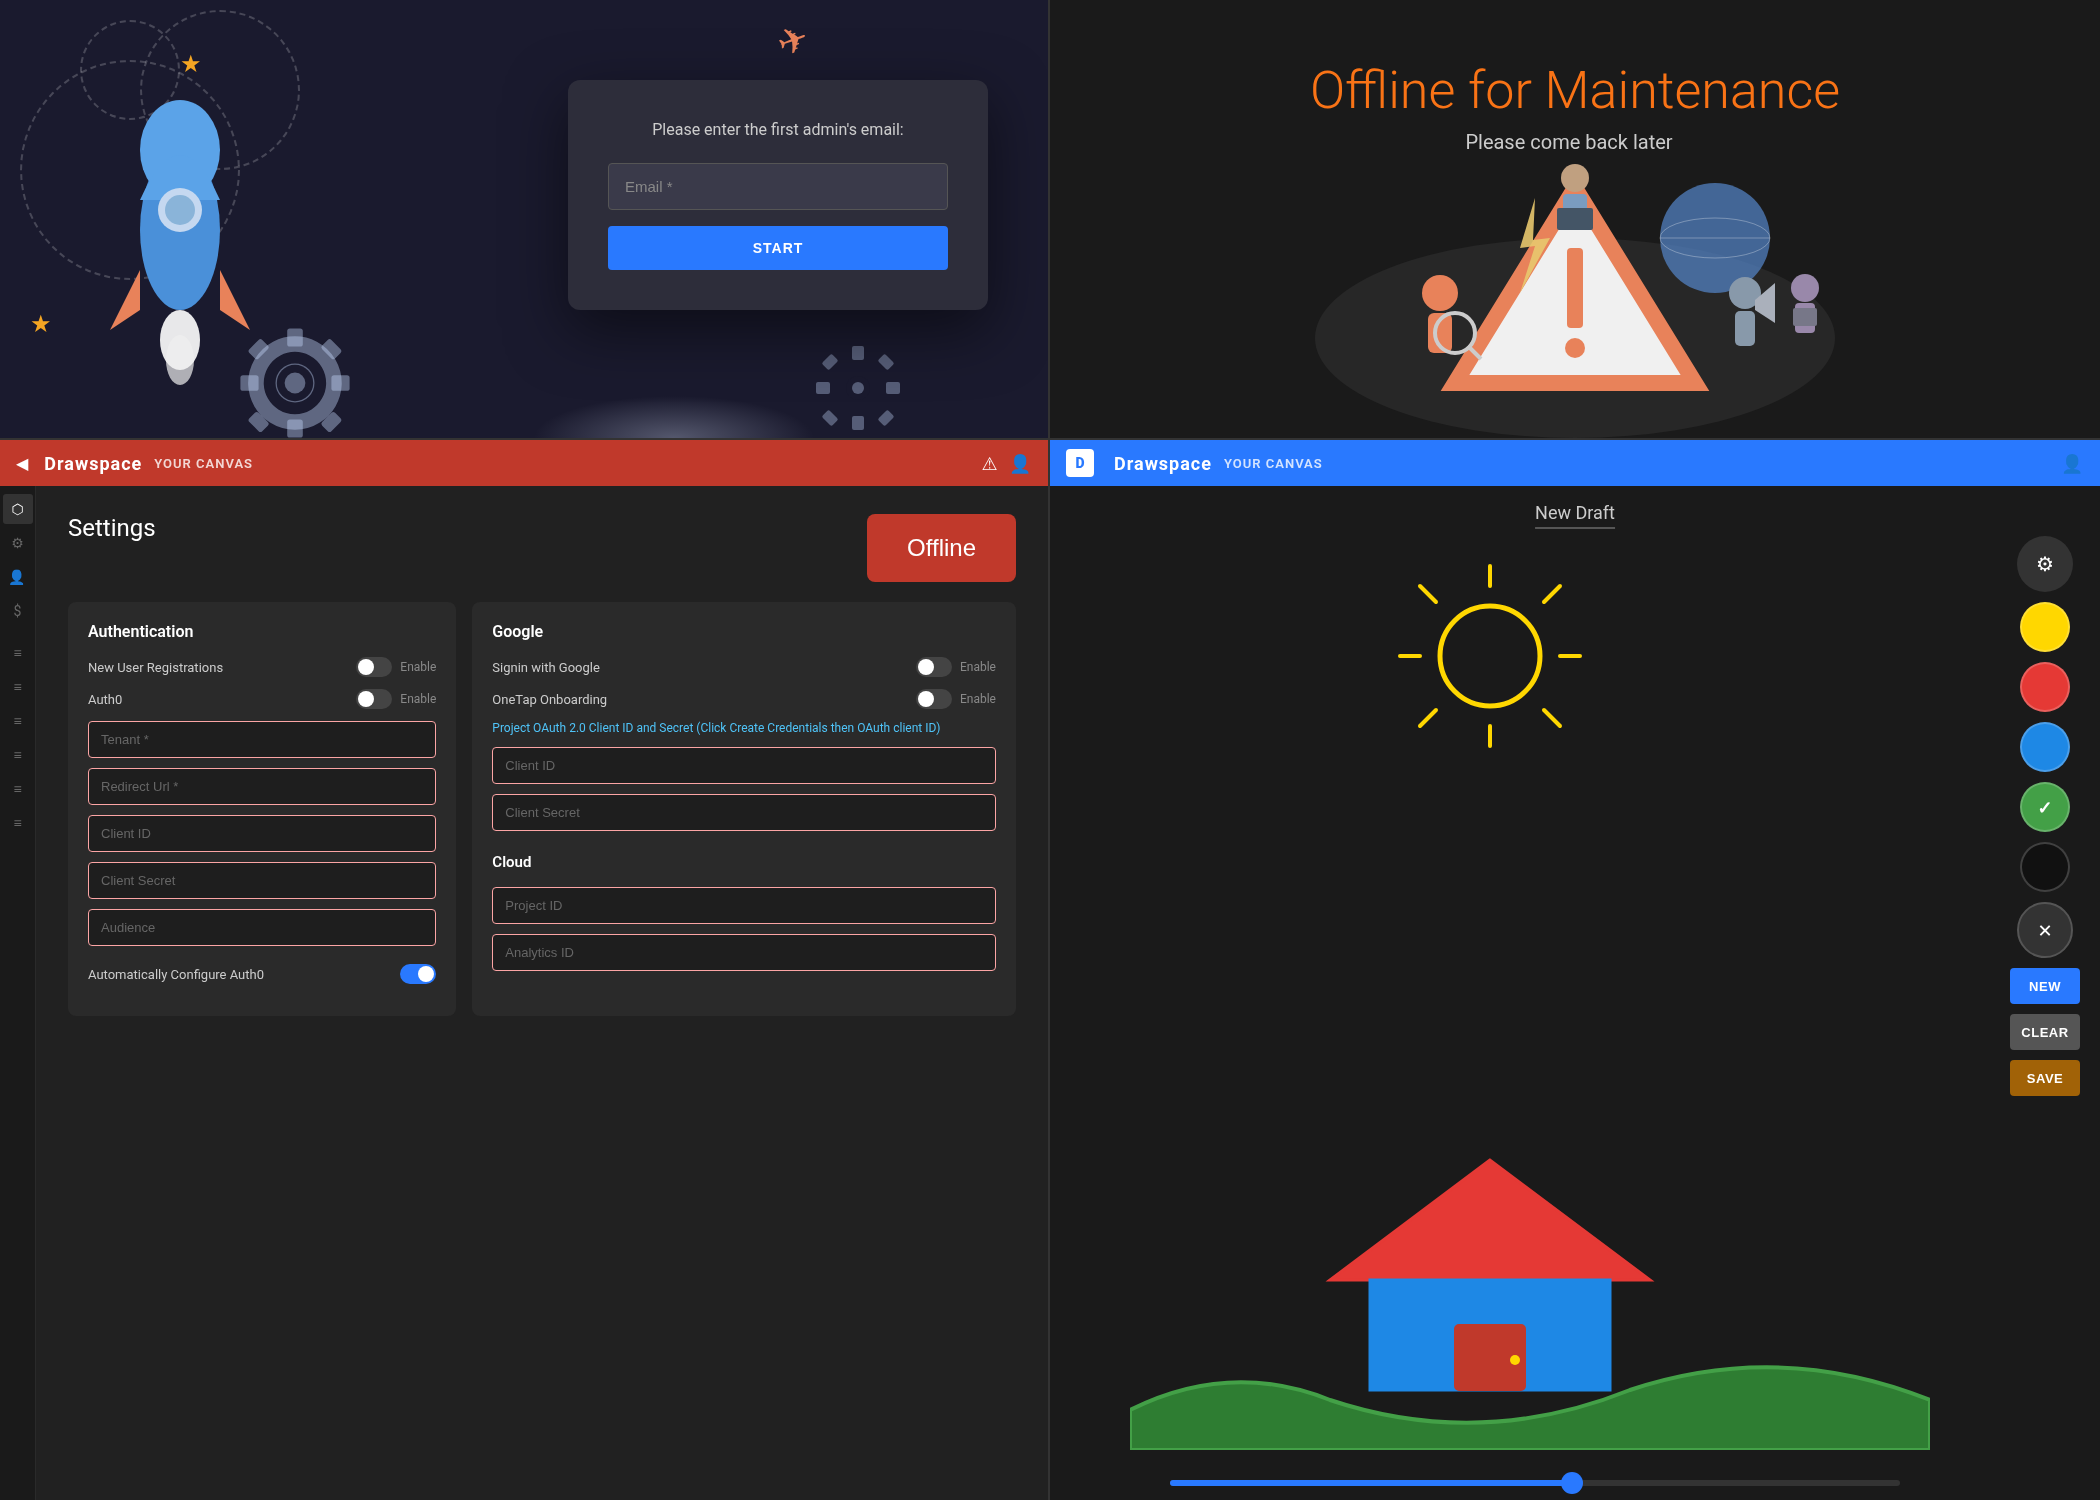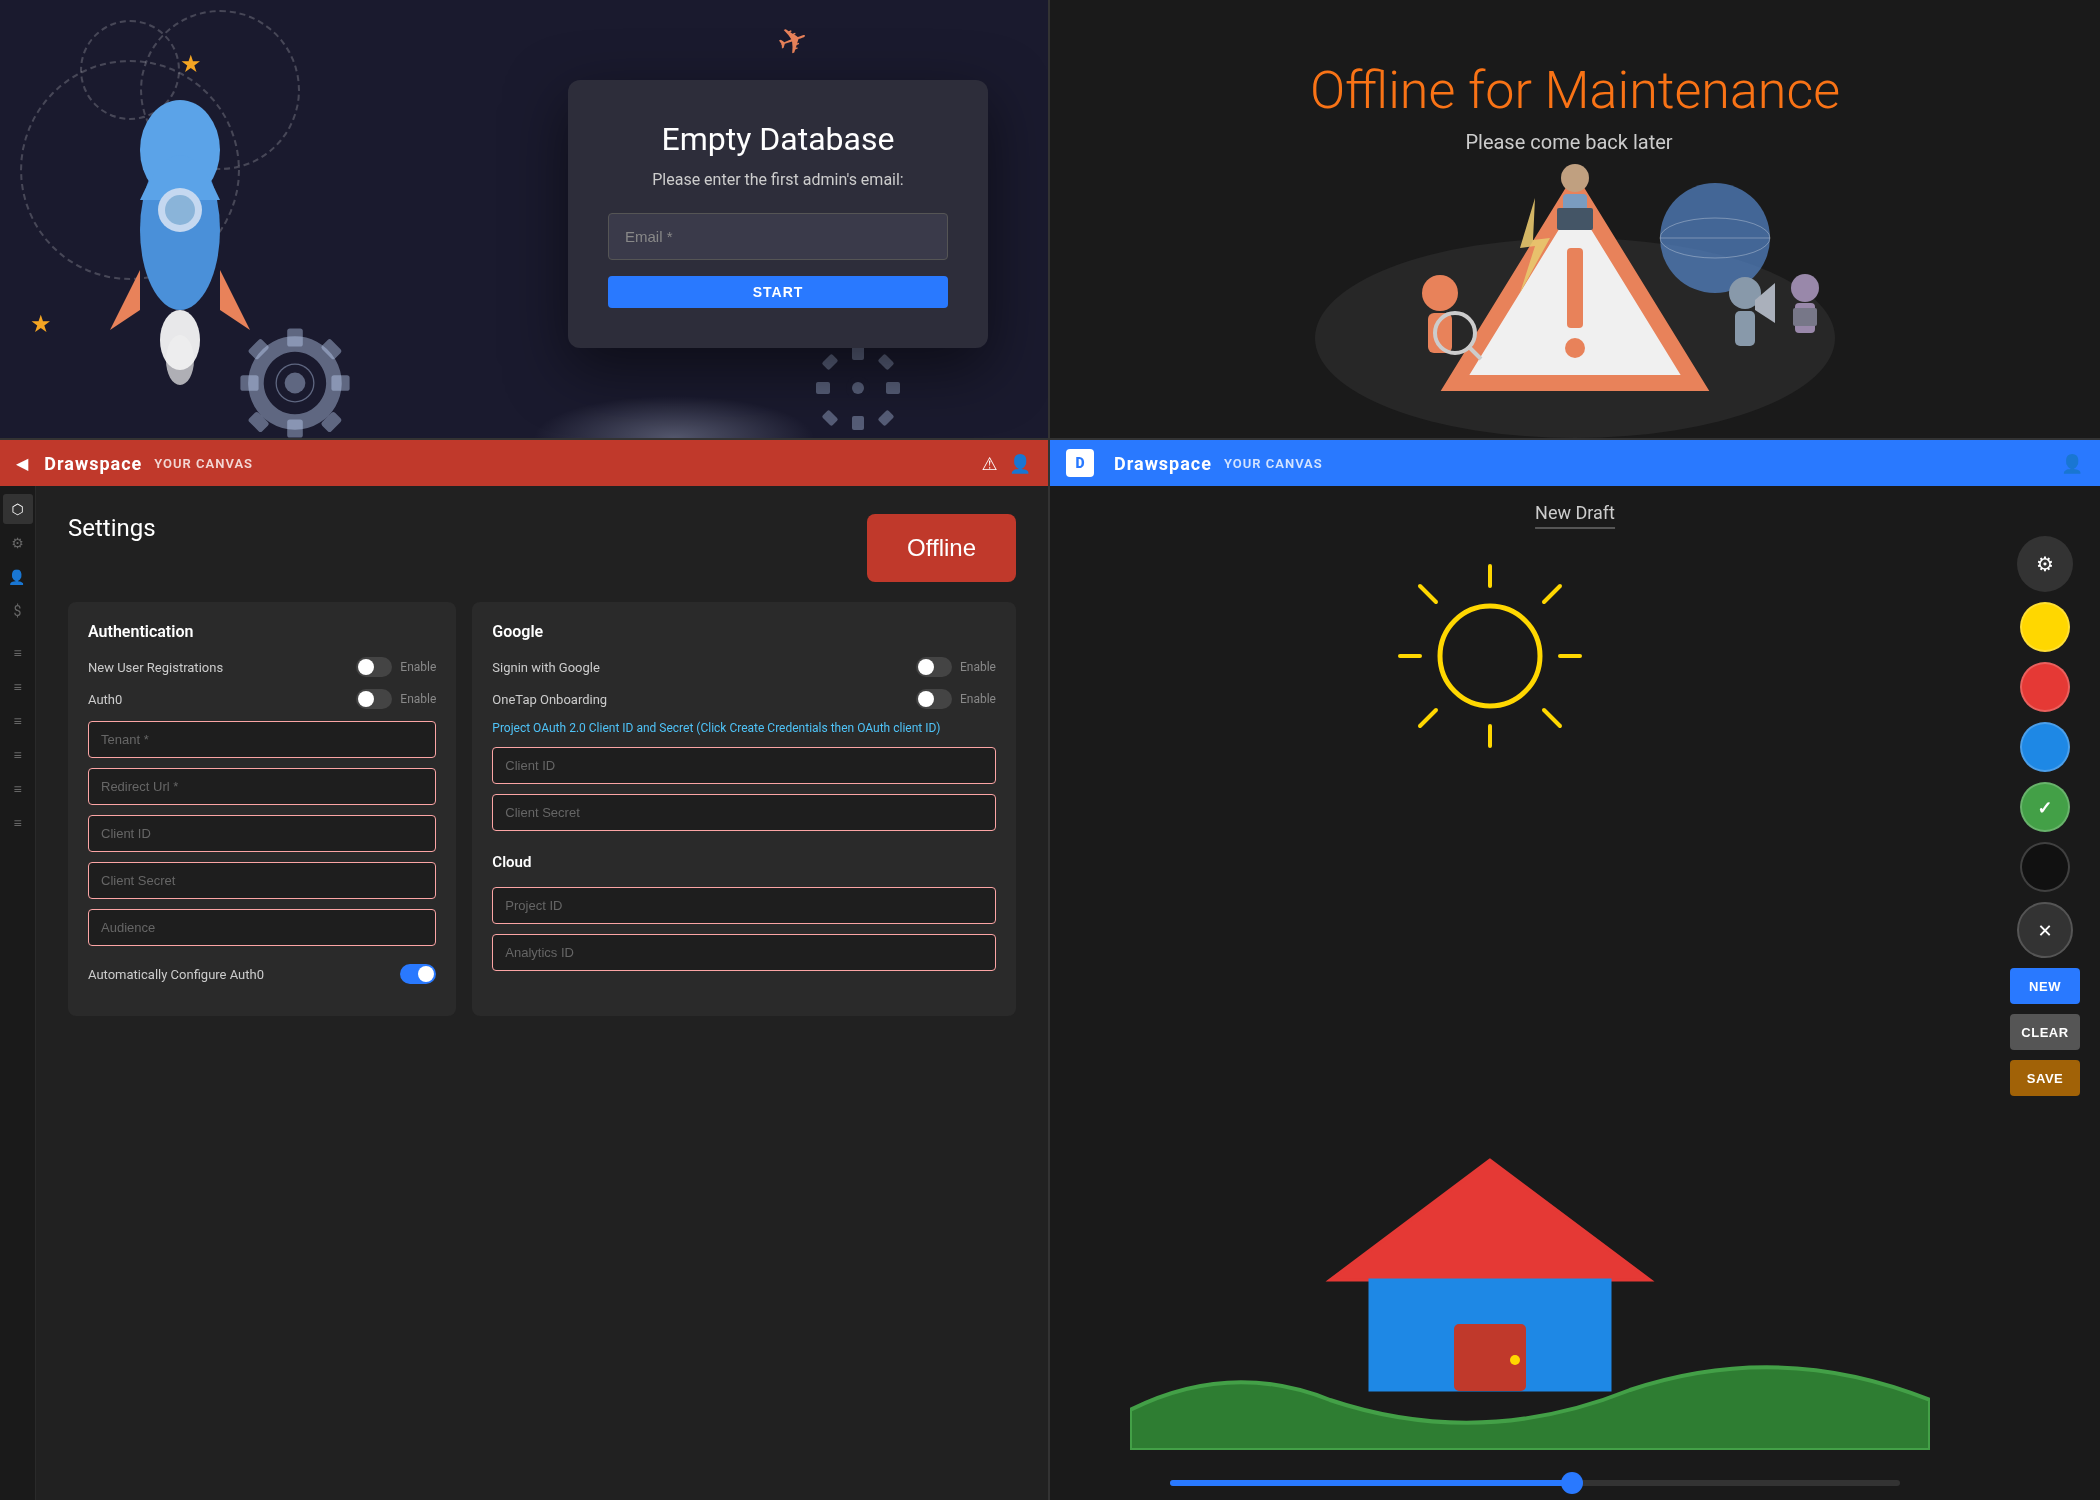--- a/index.html
+++ b/index.html
@@ -92,21 +92,21 @@
     }
 
     .dialog-input::placeholder { color: #888; }
 
     .start-btn {
       width: 100%;
       background: #2979ff;
       color: #fff;
       border: none;
       border-radius: 4px;
-      padding: 8px;
+      padding: 14px;
       font-size: 14px;
       font-weight: 600;
       letter-spacing: 1px;
       cursor: pointer;
     }
 
     
     .top-right {
       background: #1a1a1a;
       position: relative;
@@ -532,21 +532,20 @@
       <rect x="73" y="17" width="10" height="14" rx="2" transform="rotate(-45,78,24)" fill="rgba(200,220,255,0.35)"></rect>
       <rect x="17" y="73" width="10" height="14" rx="2" transform="rotate(-45,22,80)" fill="rgba(200,220,255,0.35)"></rect>
       <rect x="73" y="73" width="10" height="14" rx="2" transform="rotate(45,78,80)" fill="rgba(200,220,255,0.35)"></rect>
       <circle cx="50" cy="50" r="12" fill="#1a1a2e"></circle>
       <circle cx="50" cy="50" r="6" fill="rgba(200,220,255,0.35)"></circle>
     </svg>
 
     <div style="position:absolute;bottom:0;left:300px;right:0;height:60px;background:radial-gradient(ellipse 200px 60px at 50% 100%, rgba(220,230,255,0.3) 0%, transparent 70%)"></div>
 
     <div class="dialog-box">
-      <div class="dialog-title">Empty Database</div>
       <div class="dialog-subtitle">Please enter the first admin's email:</div>
       <input class="dialog-input" type="email" placeholder="Email *" style="">
       <button class="start-btn">START</button>
     </div>
   </div>
 
   <div class="top-right">
     <h1 class="maintenance-title">Offline for Maintenance</h1>
     <p class="maintenance-subtitle">Please come back later</p>
 

